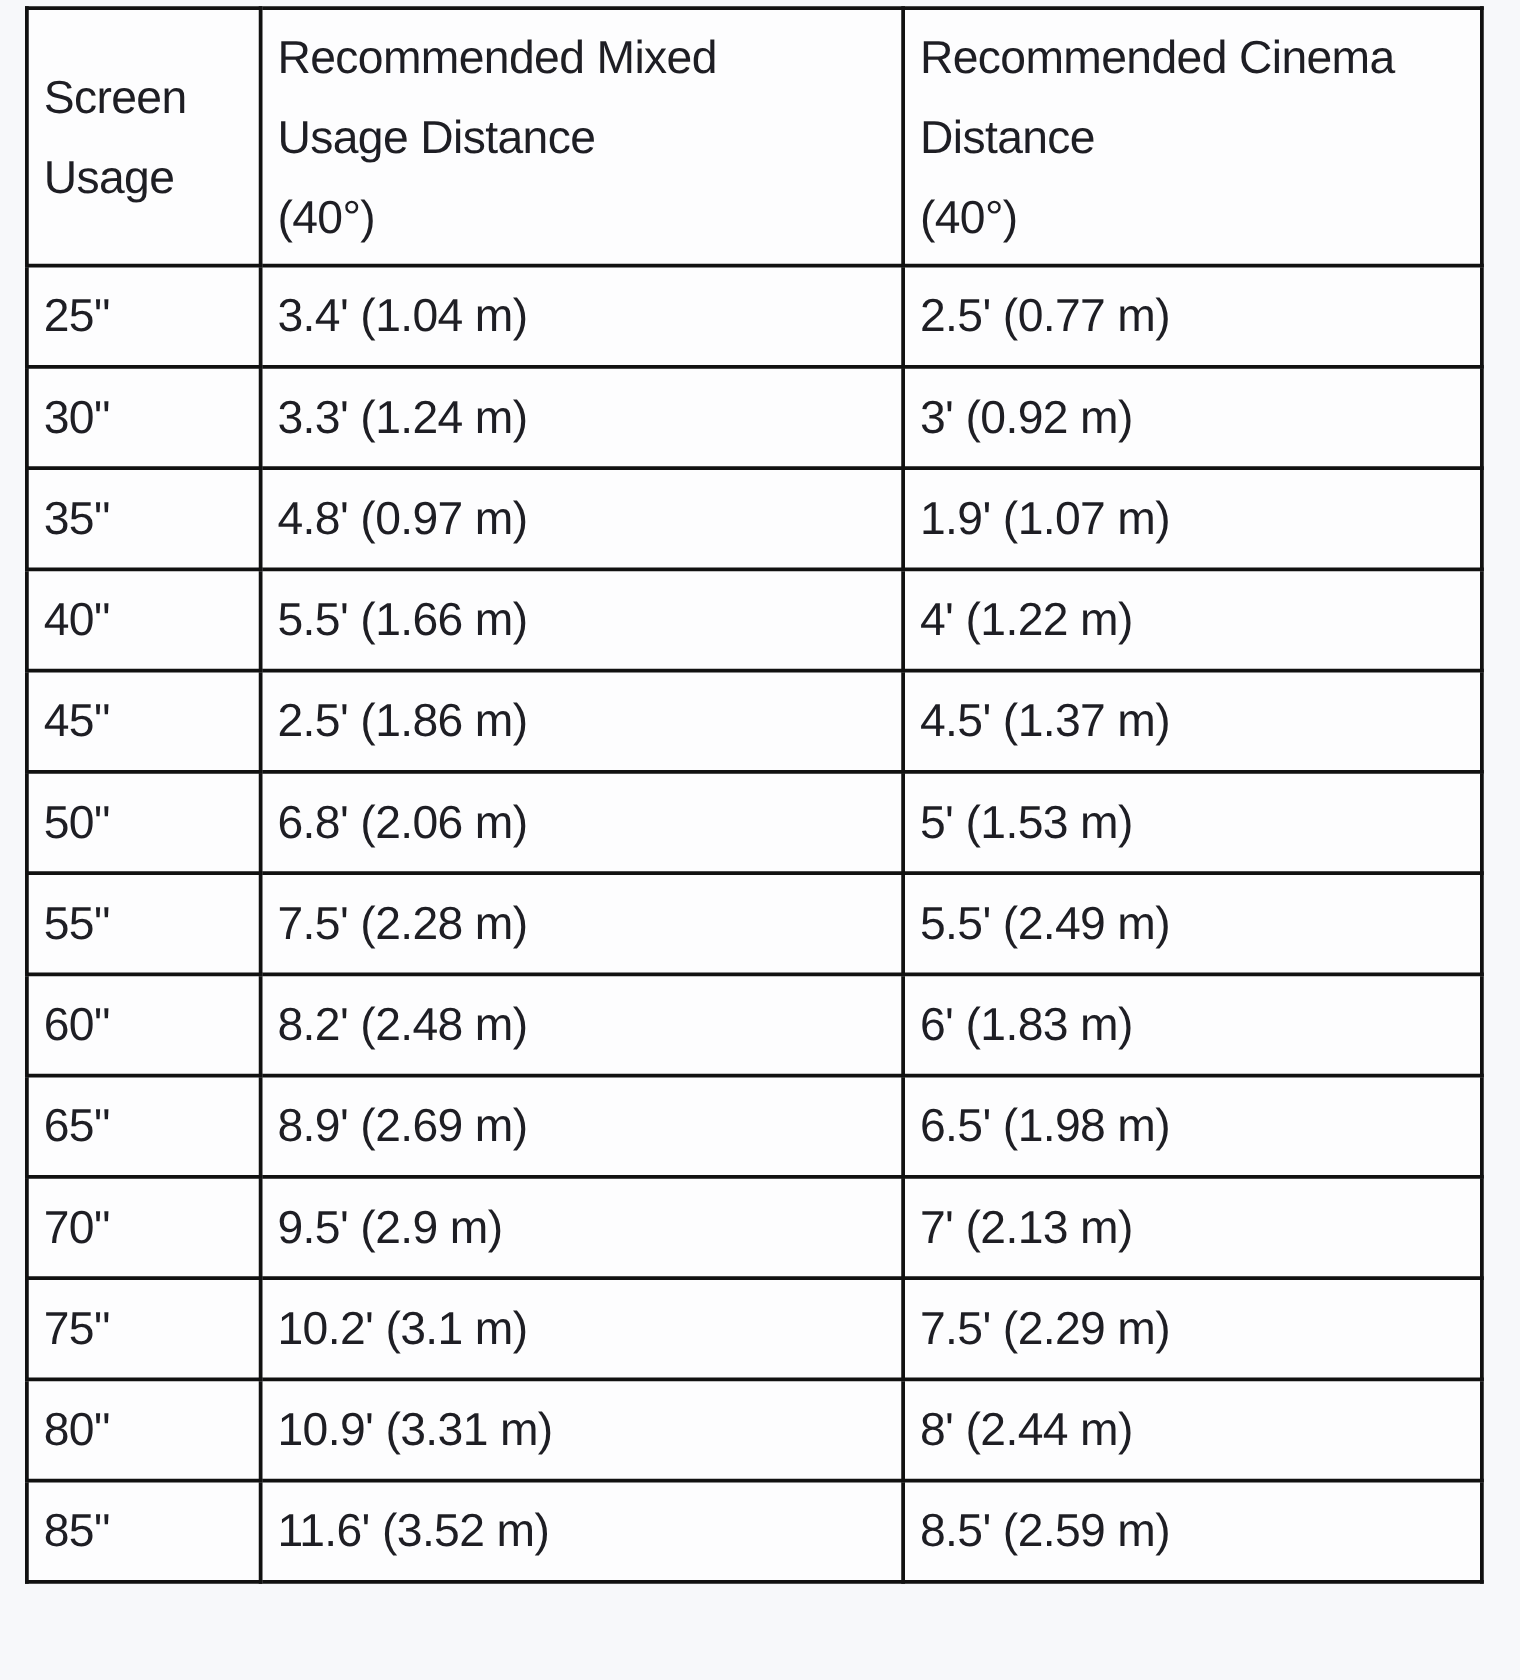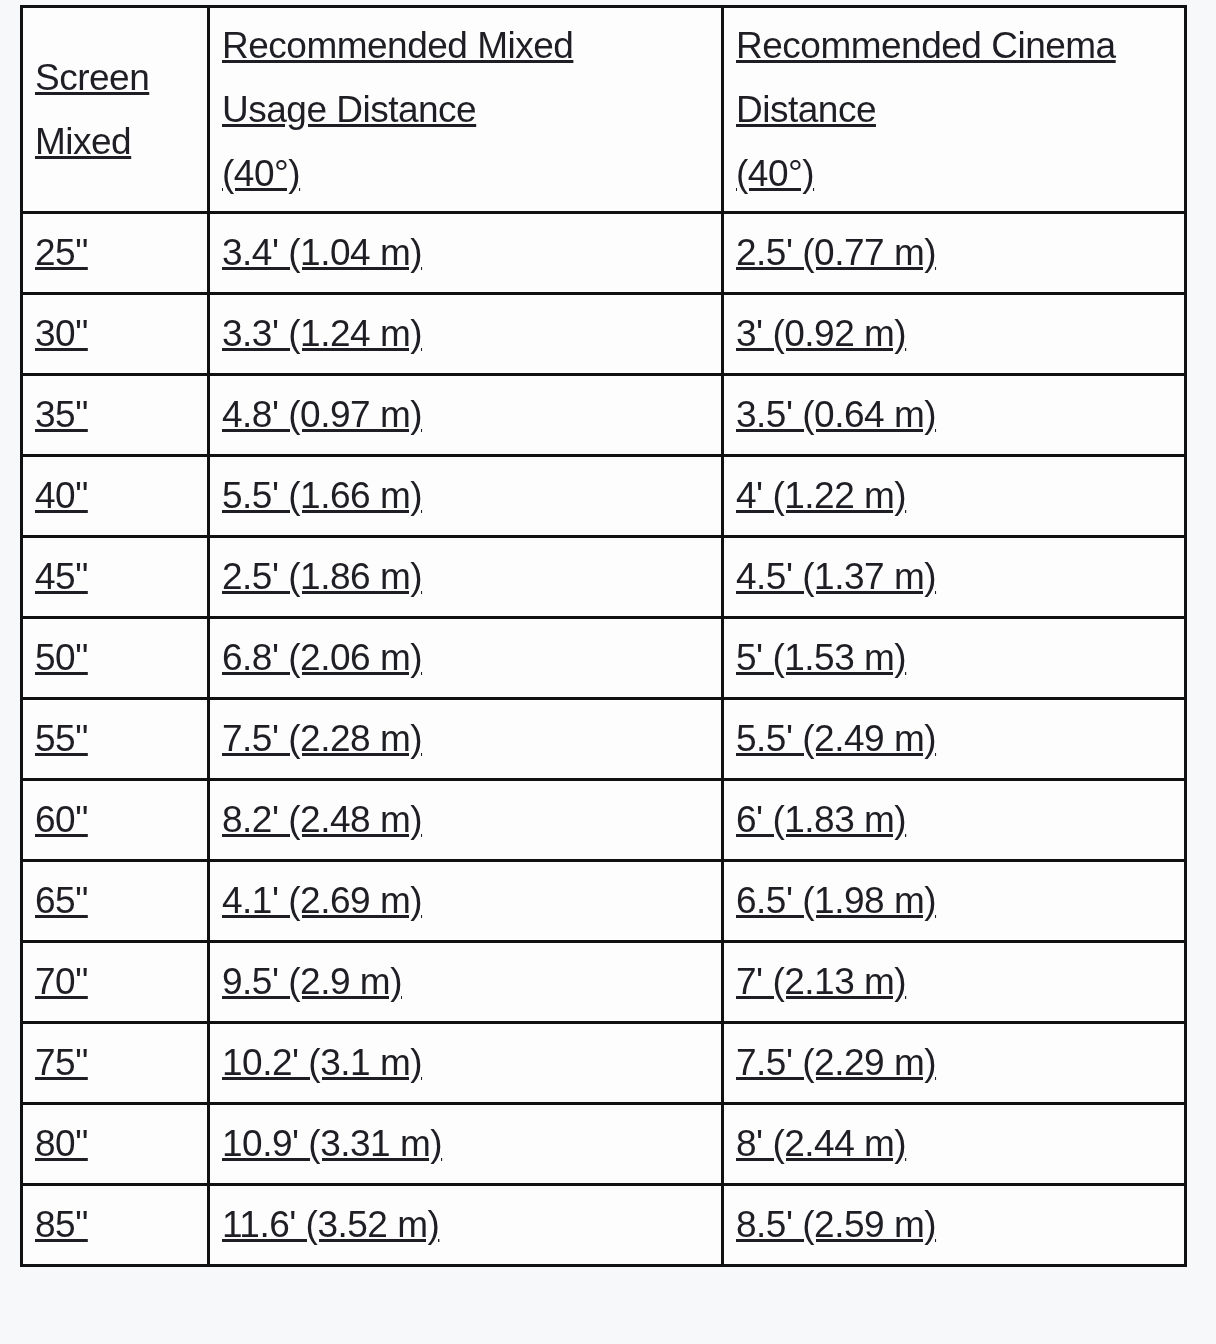--- a/index.html
+++ b/index.html
@@ -6,21 +6,21 @@
   body {
     width: 1216px; height: 1344px;
     background: #f7f8fa;
     position: relative;
     overflow: hidden;
     font-family: "Liberation Sans", "DejaVu Sans", sans-serif;
     color: #1e1e24;
   }
   .wrap {
     position: absolute;
-    left: 20px; top: 5px; text-decoration: underline;
+    left: 20px; top: 5px;
   }
   table {
     border-collapse: collapse;
     background: #fdfdfe;
   }
   td, th {
     border: 3px solid #111;
     text-align: left;
     vertical-align: middle;
     padding: 0 12px;
@@ -42,21 +42,21 @@
 </style>
 </head>
 <body>
 
 <div class="wrap">
   <table>
     <thead>
       <tr>
         <th class="c1">
           <span class="hline">Screen</span>
-          <span class="hline">Mixed</span>
+          <span class="hline">Usage</span>
         </th>
         <th class="c2">
           <span class="hline">Recommended Mixed</span>
           <span class="hline">Usage Distance</span>
           <span class="hline">(40°)</span>
         </th>
         <th class="c3">
           <span class="hline">Recommended Cinema</span>
           <span class="hline">Distance</span>
           <span class="hline">(40°)</span>
@@ -70,21 +70,21 @@
         <td>2.5' (0.77 m)</td>
       </tr>
       <tr>
         <td>30"</td>
         <td>3.3' (1.24 m)</td>
         <td>3' (0.92 m)</td>
       </tr>
       <tr>
         <td>35"</td>
         <td>4.8' (0.97 m)</td>
-        <td>3.5' (0.64 m)</td>
+        <td>1.9' (1.07 m)</td>
       </tr>
       <tr>
         <td>40"</td>
         <td>5.5' (1.66 m)</td>
         <td>4' (1.22 m)</td>
       </tr>
       <tr>
         <td>45"</td>
         <td>2.5' (1.86 m)</td>
         <td>4.5' (1.37 m)</td>
@@ -99,21 +99,21 @@
         <td>7.5' (2.28 m)</td>
         <td>5.5' (2.49 m)</td>
       </tr>
       <tr>
         <td>60"</td>
         <td>8.2' (2.48 m)</td>
         <td>6' (1.83 m)</td>
       </tr>
       <tr>
         <td>65"</td>
-        <td>4.1' (2.69 m)</td>
+        <td>8.9' (2.69 m)</td>
         <td>6.5' (1.98 m)</td>
       </tr>
       <tr>
         <td>70"</td>
         <td>9.5' (2.9 m)</td>
         <td>7' (2.13 m)</td>
       </tr>
       <tr>
         <td>75"</td>
         <td>10.2' (3.1 m)</td>

